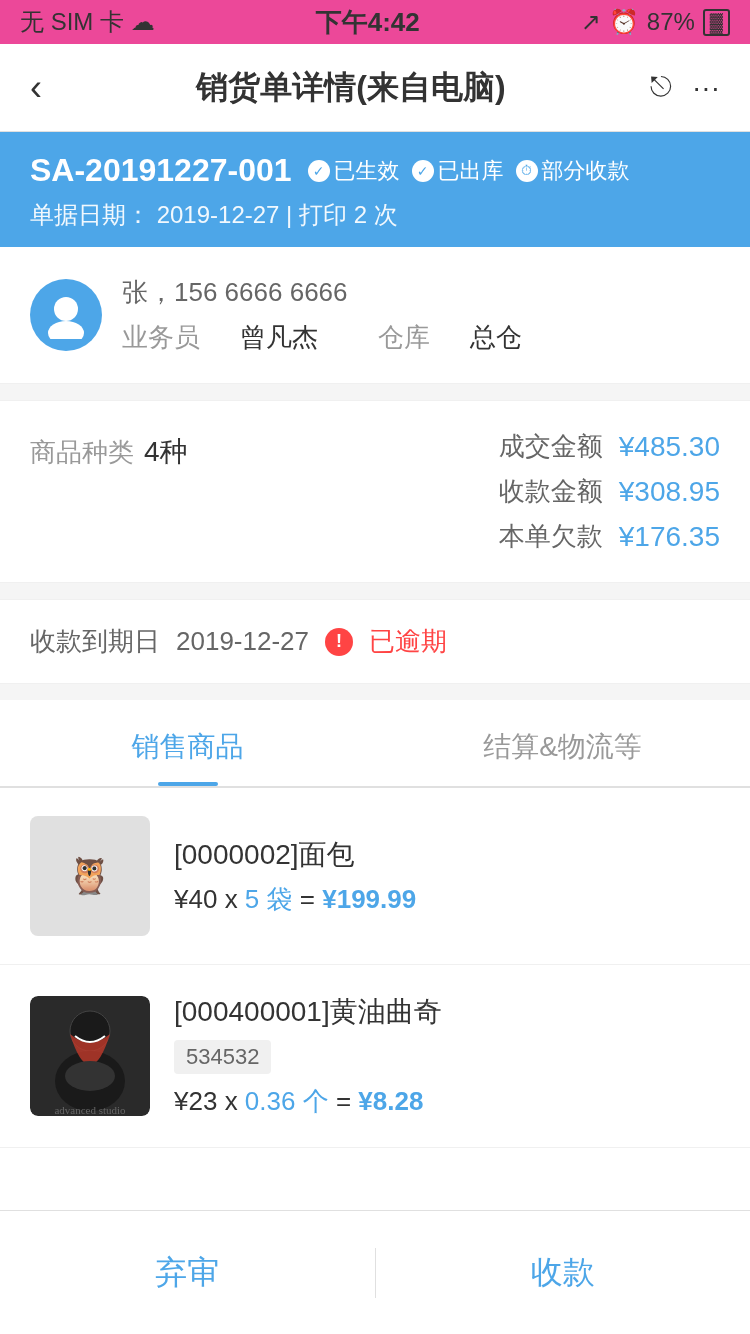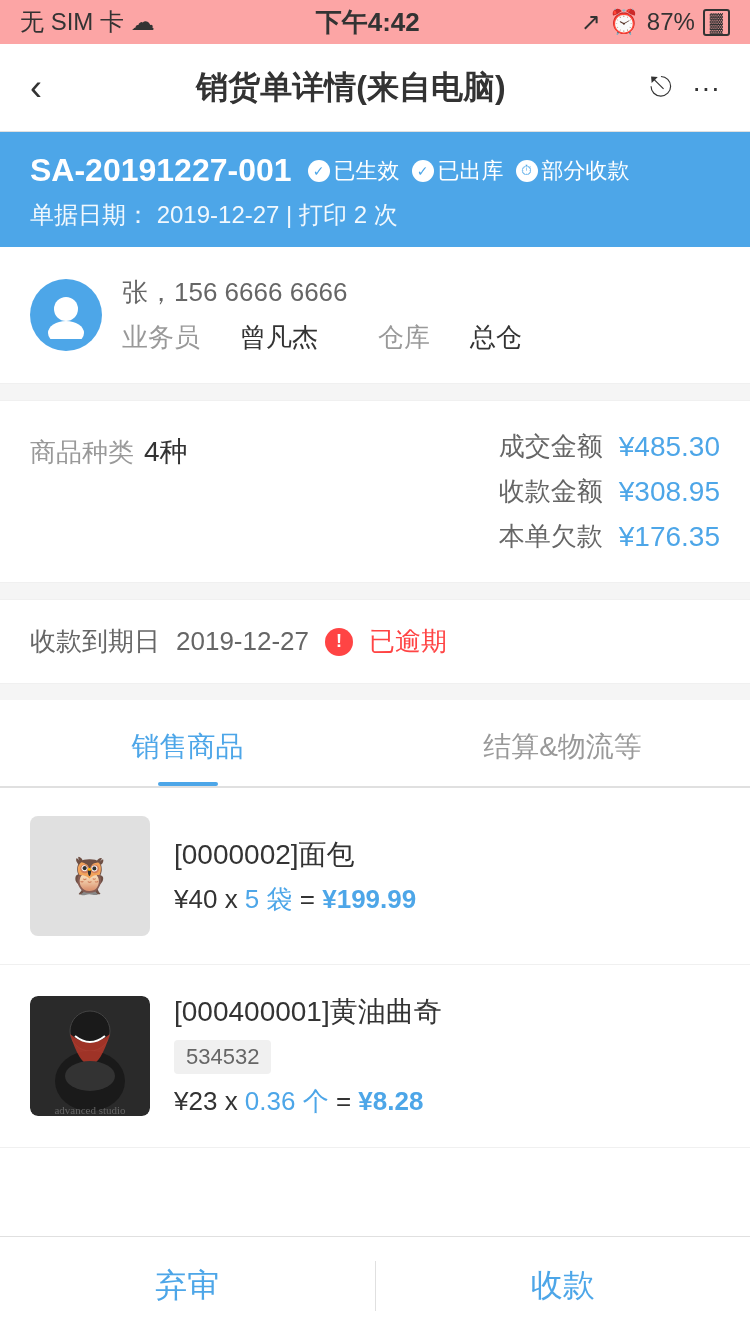--- a/index.html
+++ b/index.html
@@ -9,21 +9,21 @@
       min-height: 1334px;
       font-family: -apple-system, 'PingFang SC', 'Helvetica Neue', Arial, sans-serif;
       background: #f5f5f5;
       font-size: 28px;
       color: #333;
     }
 
     
     .status-bar {
       height: 44px;
-      background: #fca5a5;
+      background: #ec4899;
       display: flex;
       align-items: center;
       justify-content: space-between;
       padding: 0 20px;
       font-size: 24px;
       font-weight: 500;
     }
     .status-left { display: flex; align-items: center; gap: 10px; }
     .status-center { font-size: 26px; font-weight: 600; }
     .status-right { display: flex; align-items: center; gap: 8px; font-size: 24px; }
@@ -303,21 +303,21 @@
       color: #333;
     }
     .price-qty { color: #4DA6E8; }
     .price-total { color: #4DA6E8; font-weight: 600; }
 
     
     .bottom-bar {
       position: fixed;
       bottom: 0; left: 0;
       width: 750px;
-      height: 98px;
+      height: 124px;
       background: #fff;
       border-top: 1px solid #e0e0e0;
       display: flex;
       align-items: center;
     }
     .bottom-btn {
       flex: 1;
       text-align: center;
       font-size: 32px;
       cursor: pointer;

